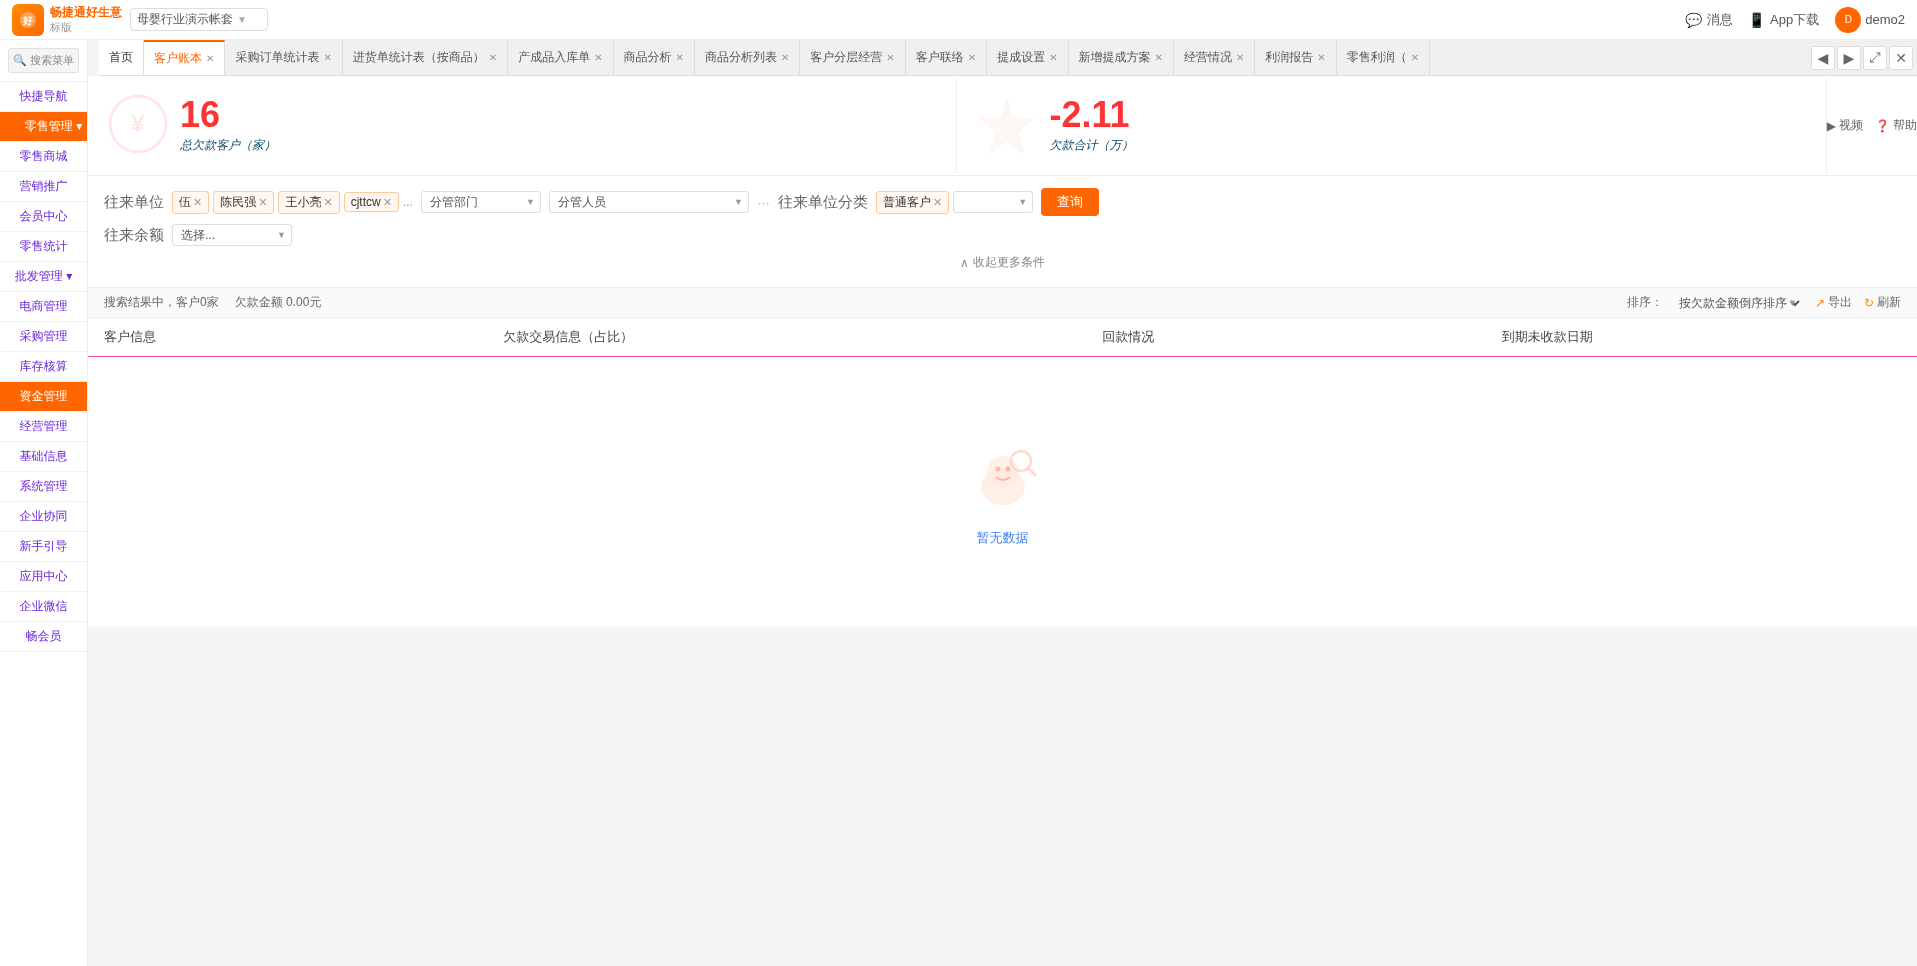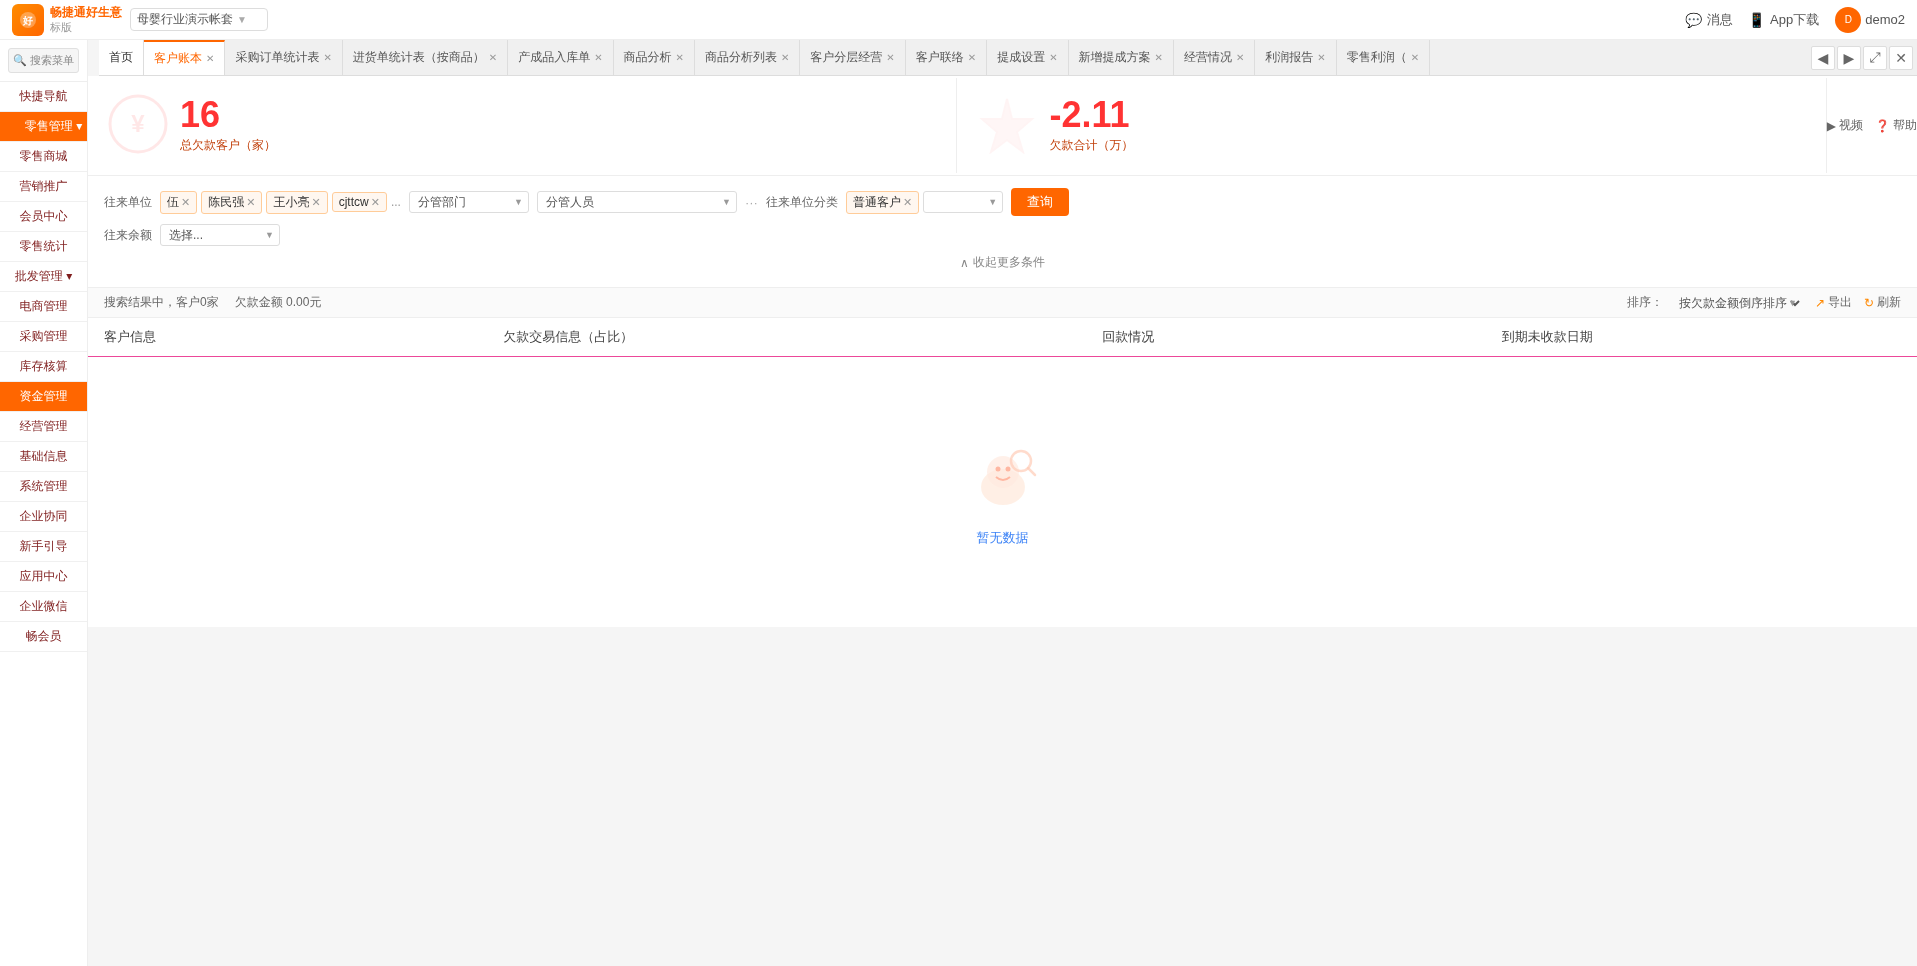--- a/index.html
+++ b/index.html
@@ -86,21 +86,21 @@
       font-size: 11px;
       color: #888;
       text-align: center;
       cursor: pointer;
     }
     .sidebar-nav-item {
       padding: 6px 4px;
       text-align: center;
       font-size: 12px;
       cursor: pointer;
-      color: #7f1d1d;
+      color: #6d28d9;
       border-bottom: 1px solid #f0f0f0;
     }
     .sidebar-nav-item.active {
       background: #ff6600;
       color: white;
       padding-left: 24px;
     }
 
     
     .main-content {
@@ -124,37 +124,37 @@
       align-items: center;
       padding: 16px 20px;
       border-right: 1px solid #eee;
       gap: 12px;
     }
     .stat-block:last-child { border-right: none; }
     .stat-text { display: flex; flex-direction: column; }
     .stat-number { font-size: 36px; font-weight: bold; line-height: 1; }
     .stat-number.red { color: #ff3333; }
     .stat-number.dark { color: #333; text-decoration: underline; }
-    .stat-label { font-size: 12px; color: #c2410c; margin-top: 4px; }
+    .stat-label { font-size: 12px; color: #0c4a6e; margin-top: 4px; font-style: italic; }
     .stat-top-right { margin-left: auto; display: flex; gap: 12px; align-items: center; font-size: 12px; color: #666; }
 
     
     .filter-area {
       background: white;
       padding: 12px 16px;
       border-bottom: 1px solid #eee;
     }
     .filter-row {
       display: flex;
       align-items: center;
       gap: 8px;
       margin-bottom: 8px;
       flex-wrap: wrap;
     }
-    .filter-label { font-size: 12px; color: #666; white-space: nowrap; text-align: right; }
+    .filter-label { font-size: 15px; color: #666; white-space: nowrap; text-align: right; }
     .filter-tags { display: flex; gap: 4px; flex-wrap: wrap; align-items: center; }
     .filter-tag {
       background: #fff7f0;
       border: 1px solid #ffcc99;
       border-radius: 3px;
       padding: 2px 6px;
       font-size: 12px;
       color: #333;
       display: flex; align-items: center; gap: 2px;
       cursor: pointer;

